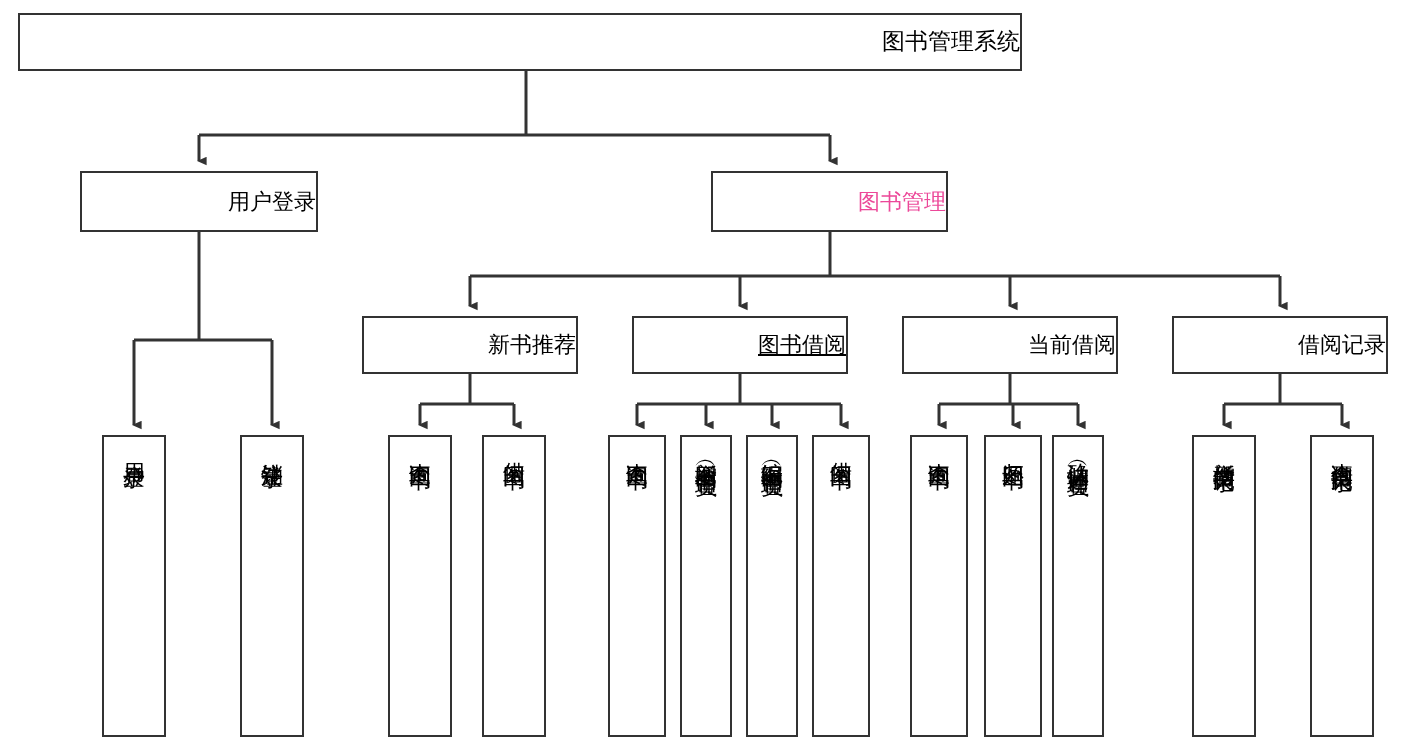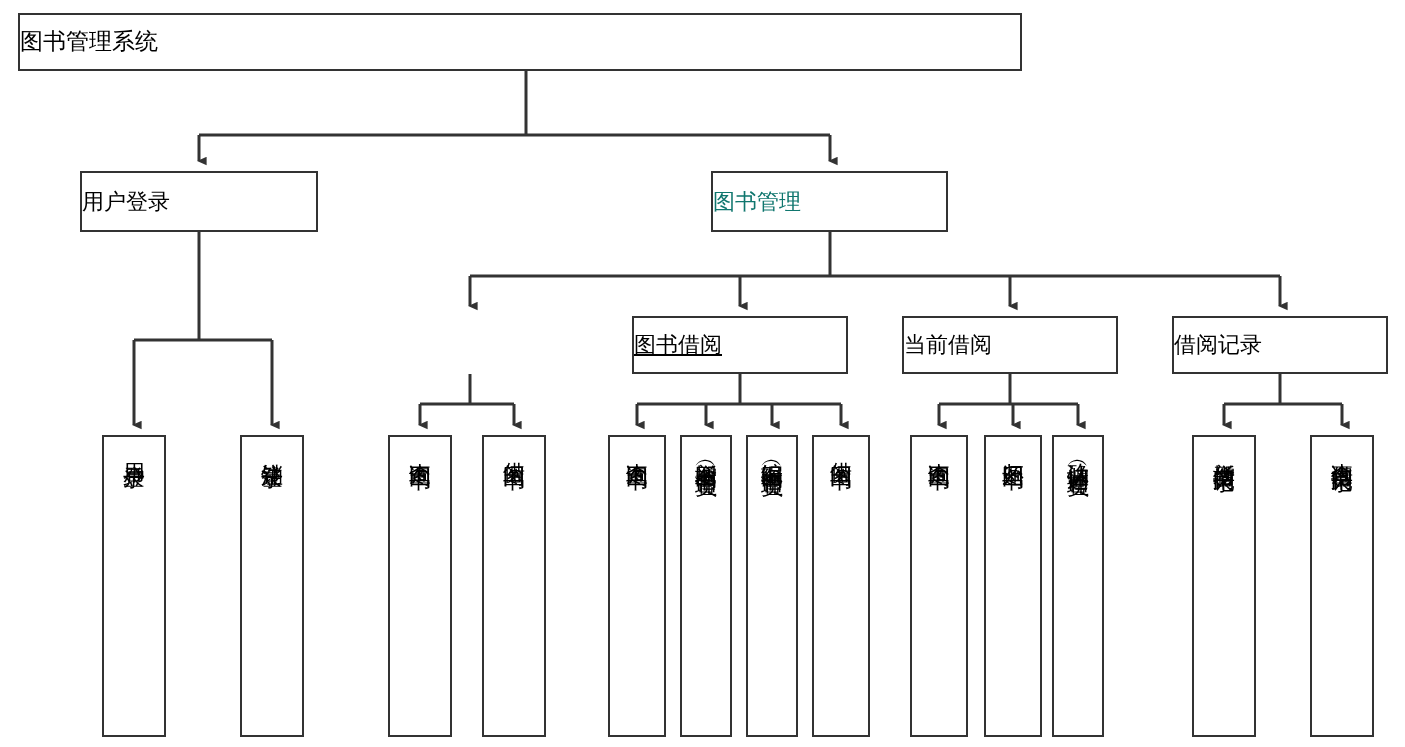--- a/index.html
+++ b/index.html
@@ -25,21 +25,21 @@
     width: 1405px;
     height: 747px;
   }
   .node {
     position: absolute;
     box-sizing: border-box;
     background: #ffffff;
     border: 2px solid #333333;
     display: flex;
     align-items: center;
-    justify-content: flex-start;
+    justify-content: flex-end;
     z-index: 2;
   }
   .node-label {
     color: #000000;
     line-height: 1.18;
     text-align: center;
     white-space: nowrap;
   }
   
   .node.horizontal .node-label {
@@ -142,23 +142,26 @@
   </svg>
 
   <div class="node horizontal root" style="left: 18px; top: 13px; width: 1004px; height: 58px; border-color: rgb(51, 51, 51); background: rgb(255, 255, 255);">
     <span class="node-label" style="color: rgb(0, 0, 0);">图书管理系统</span>
   </div>
 
   <div class="node horizontal" style="left: 80px; top: 171px; width: 238px; height: 61px; border-color: rgb(51, 51, 51); background: rgb(255, 255, 255);">
     <span class="node-label" style="color: rgb(0, 0, 0);">用户登录</span>
   </div>
   <div class="node horizontal" style="left: 711px; top: 171px; width: 237px; height: 61px; border-color: rgb(51, 51, 51); background: rgb(255, 255, 255);">
-    <span class="node-label" style="color: #0f766e;">图书管理</span>
-  </div>
-
+    <span class="node-label" style="color: #ec4899;">图书管理</span>
+  </div>
+
+  <div class="node horizontal" style="left: 362px; top: 316px; width: 216px; height: 58px; border-color: rgb(51, 51, 51); background: rgb(255, 255, 255);">
+    <span class="node-label" style="color: rgb(0, 0, 0);">新书推荐</span>
+  </div>
   <div class="node horizontal" style="left: 632px; top: 316px; width: 216px; height: 58px; border-color: rgb(51, 51, 51); background: rgb(255, 255, 255);">
     <span class="node-label" style="color: rgb(0, 0, 0); text-decoration: underline;">图书借阅</span>
   </div>
   <div class="node horizontal" style="left: 1172px; top: 316px; width: 216px; height: 58px; border-color: rgb(51, 51, 51); background: rgb(255, 255, 255);">
     <span class="node-label" style="color: rgb(0, 0, 0);">借阅记录</span>
   </div>
   <div class="node horizontal" style="left: 902px; top: 316px; width: 216px; height: 58px; border-color: rgb(51, 51, 51); background: rgb(255, 255, 255);">
     <span class="node-label" style="color: rgb(0, 0, 0);">当前借阅</span>
   </div>
 

